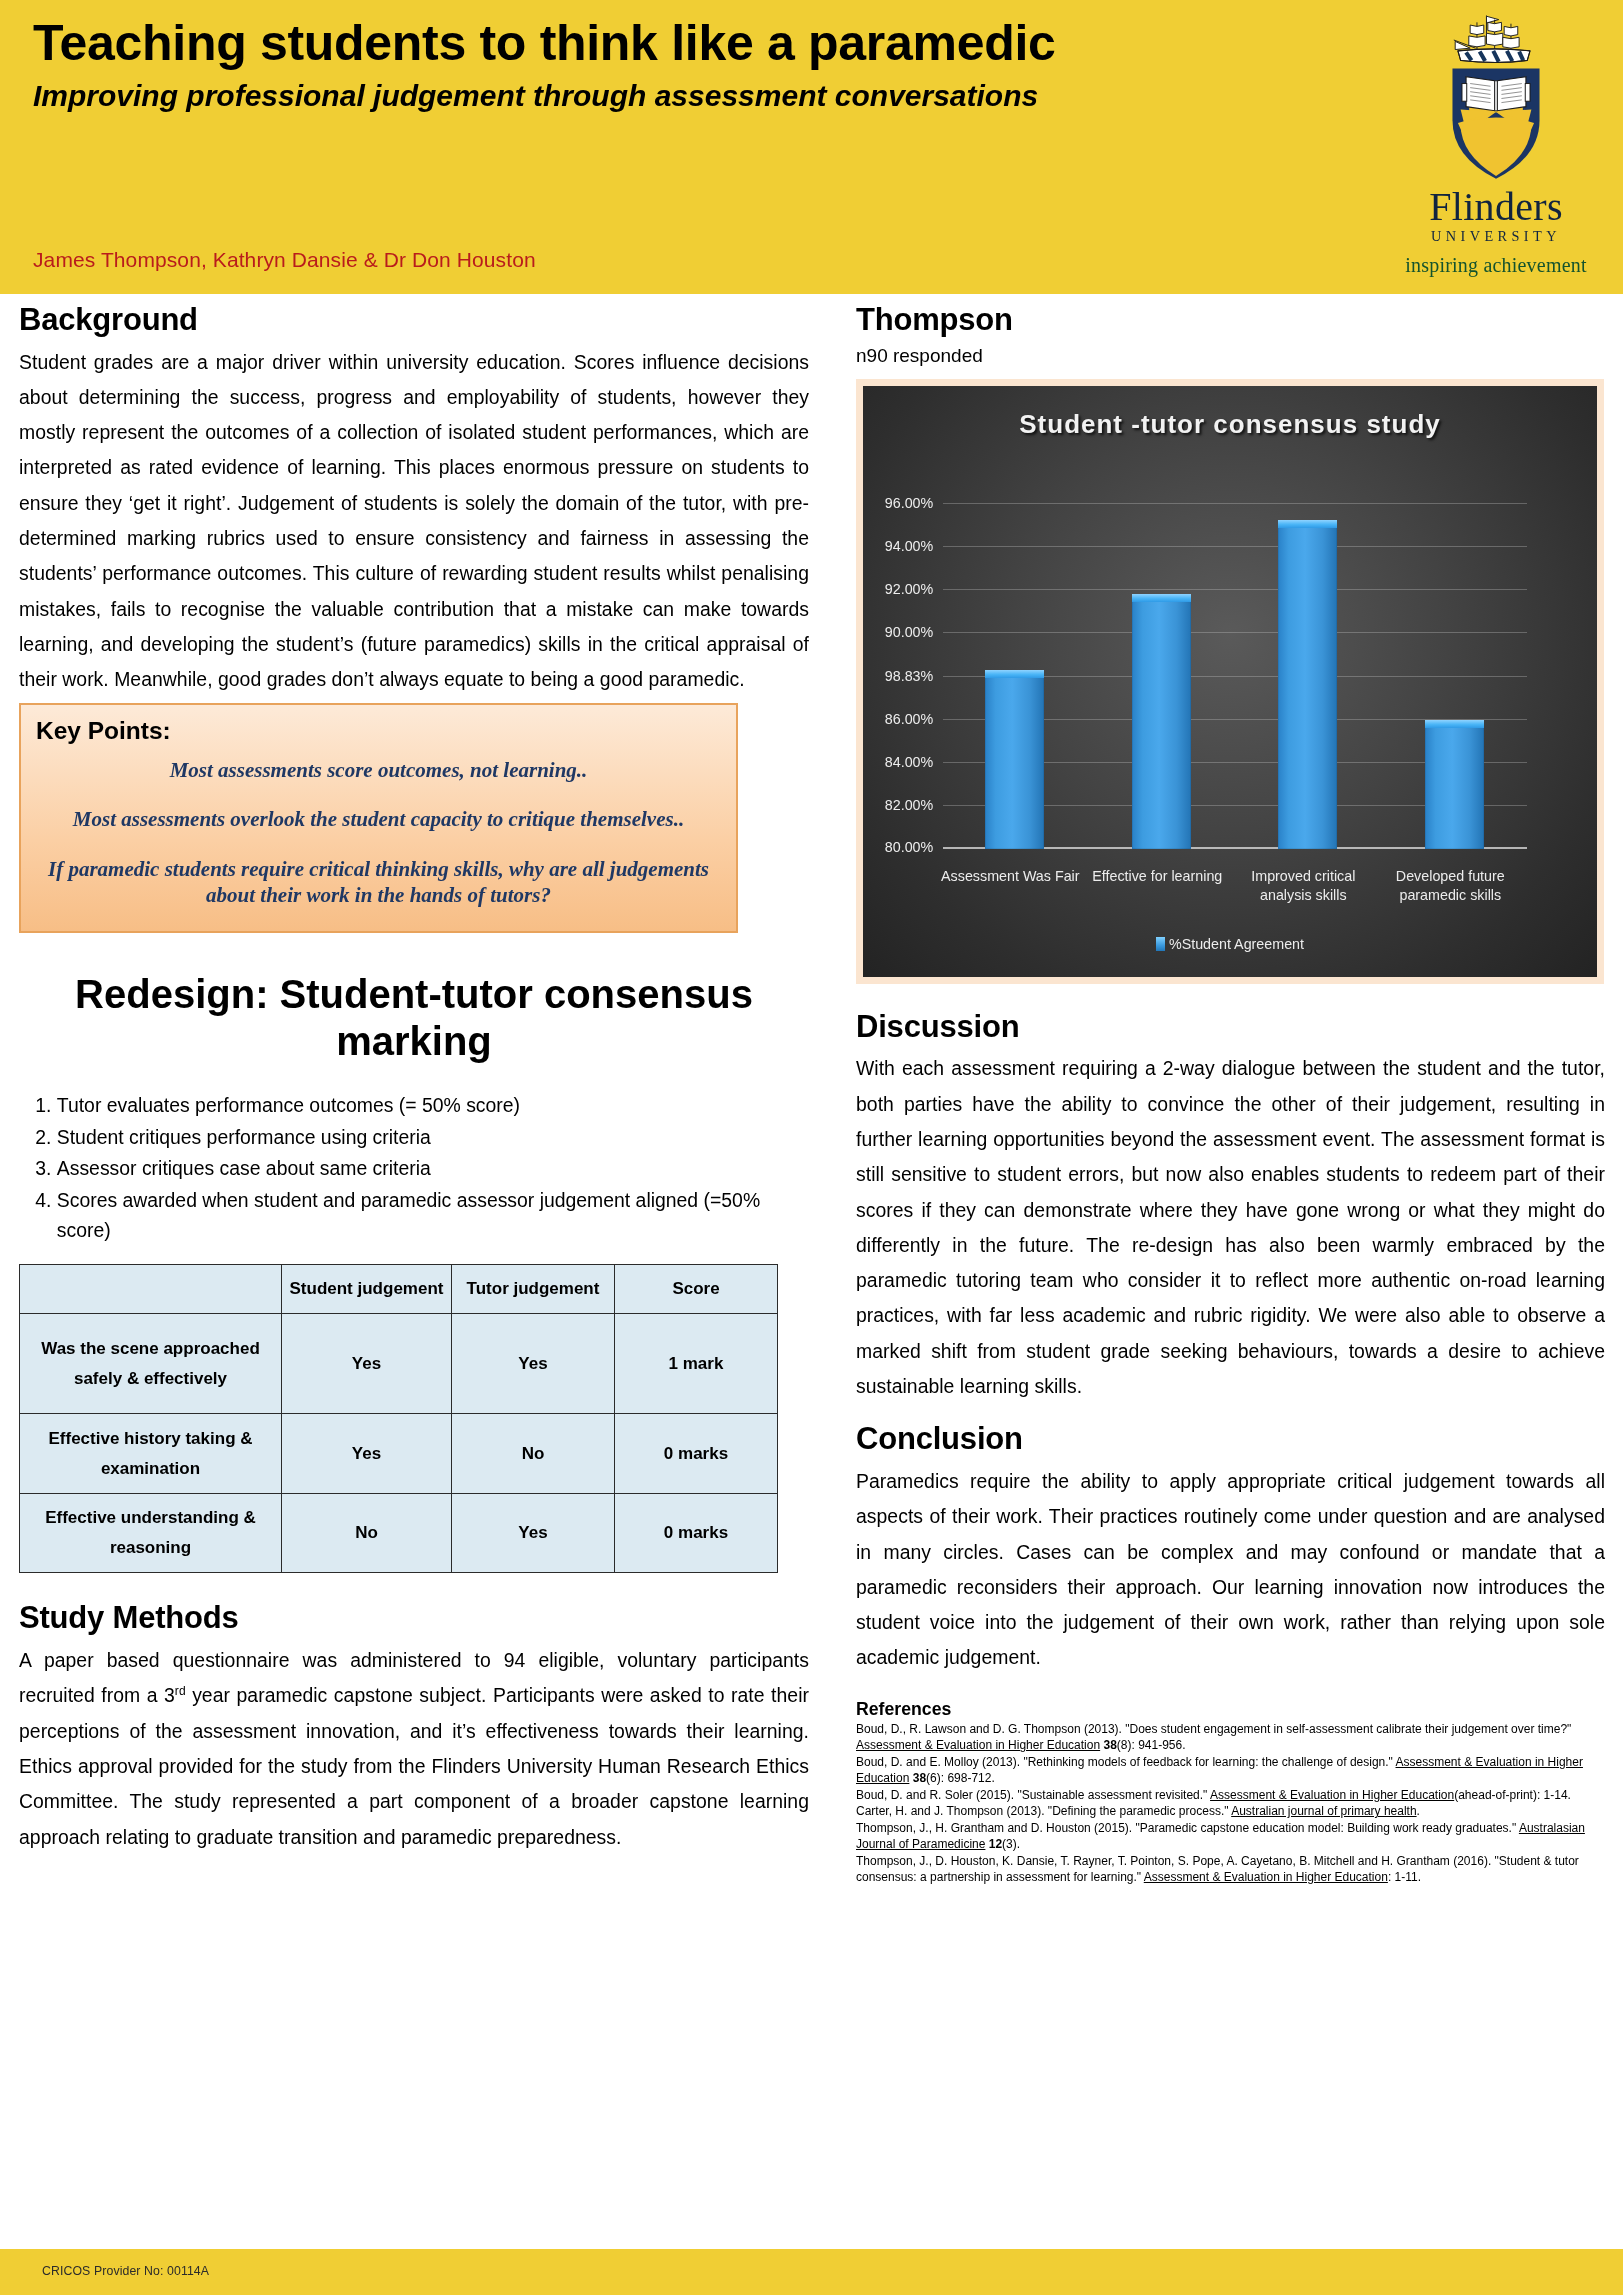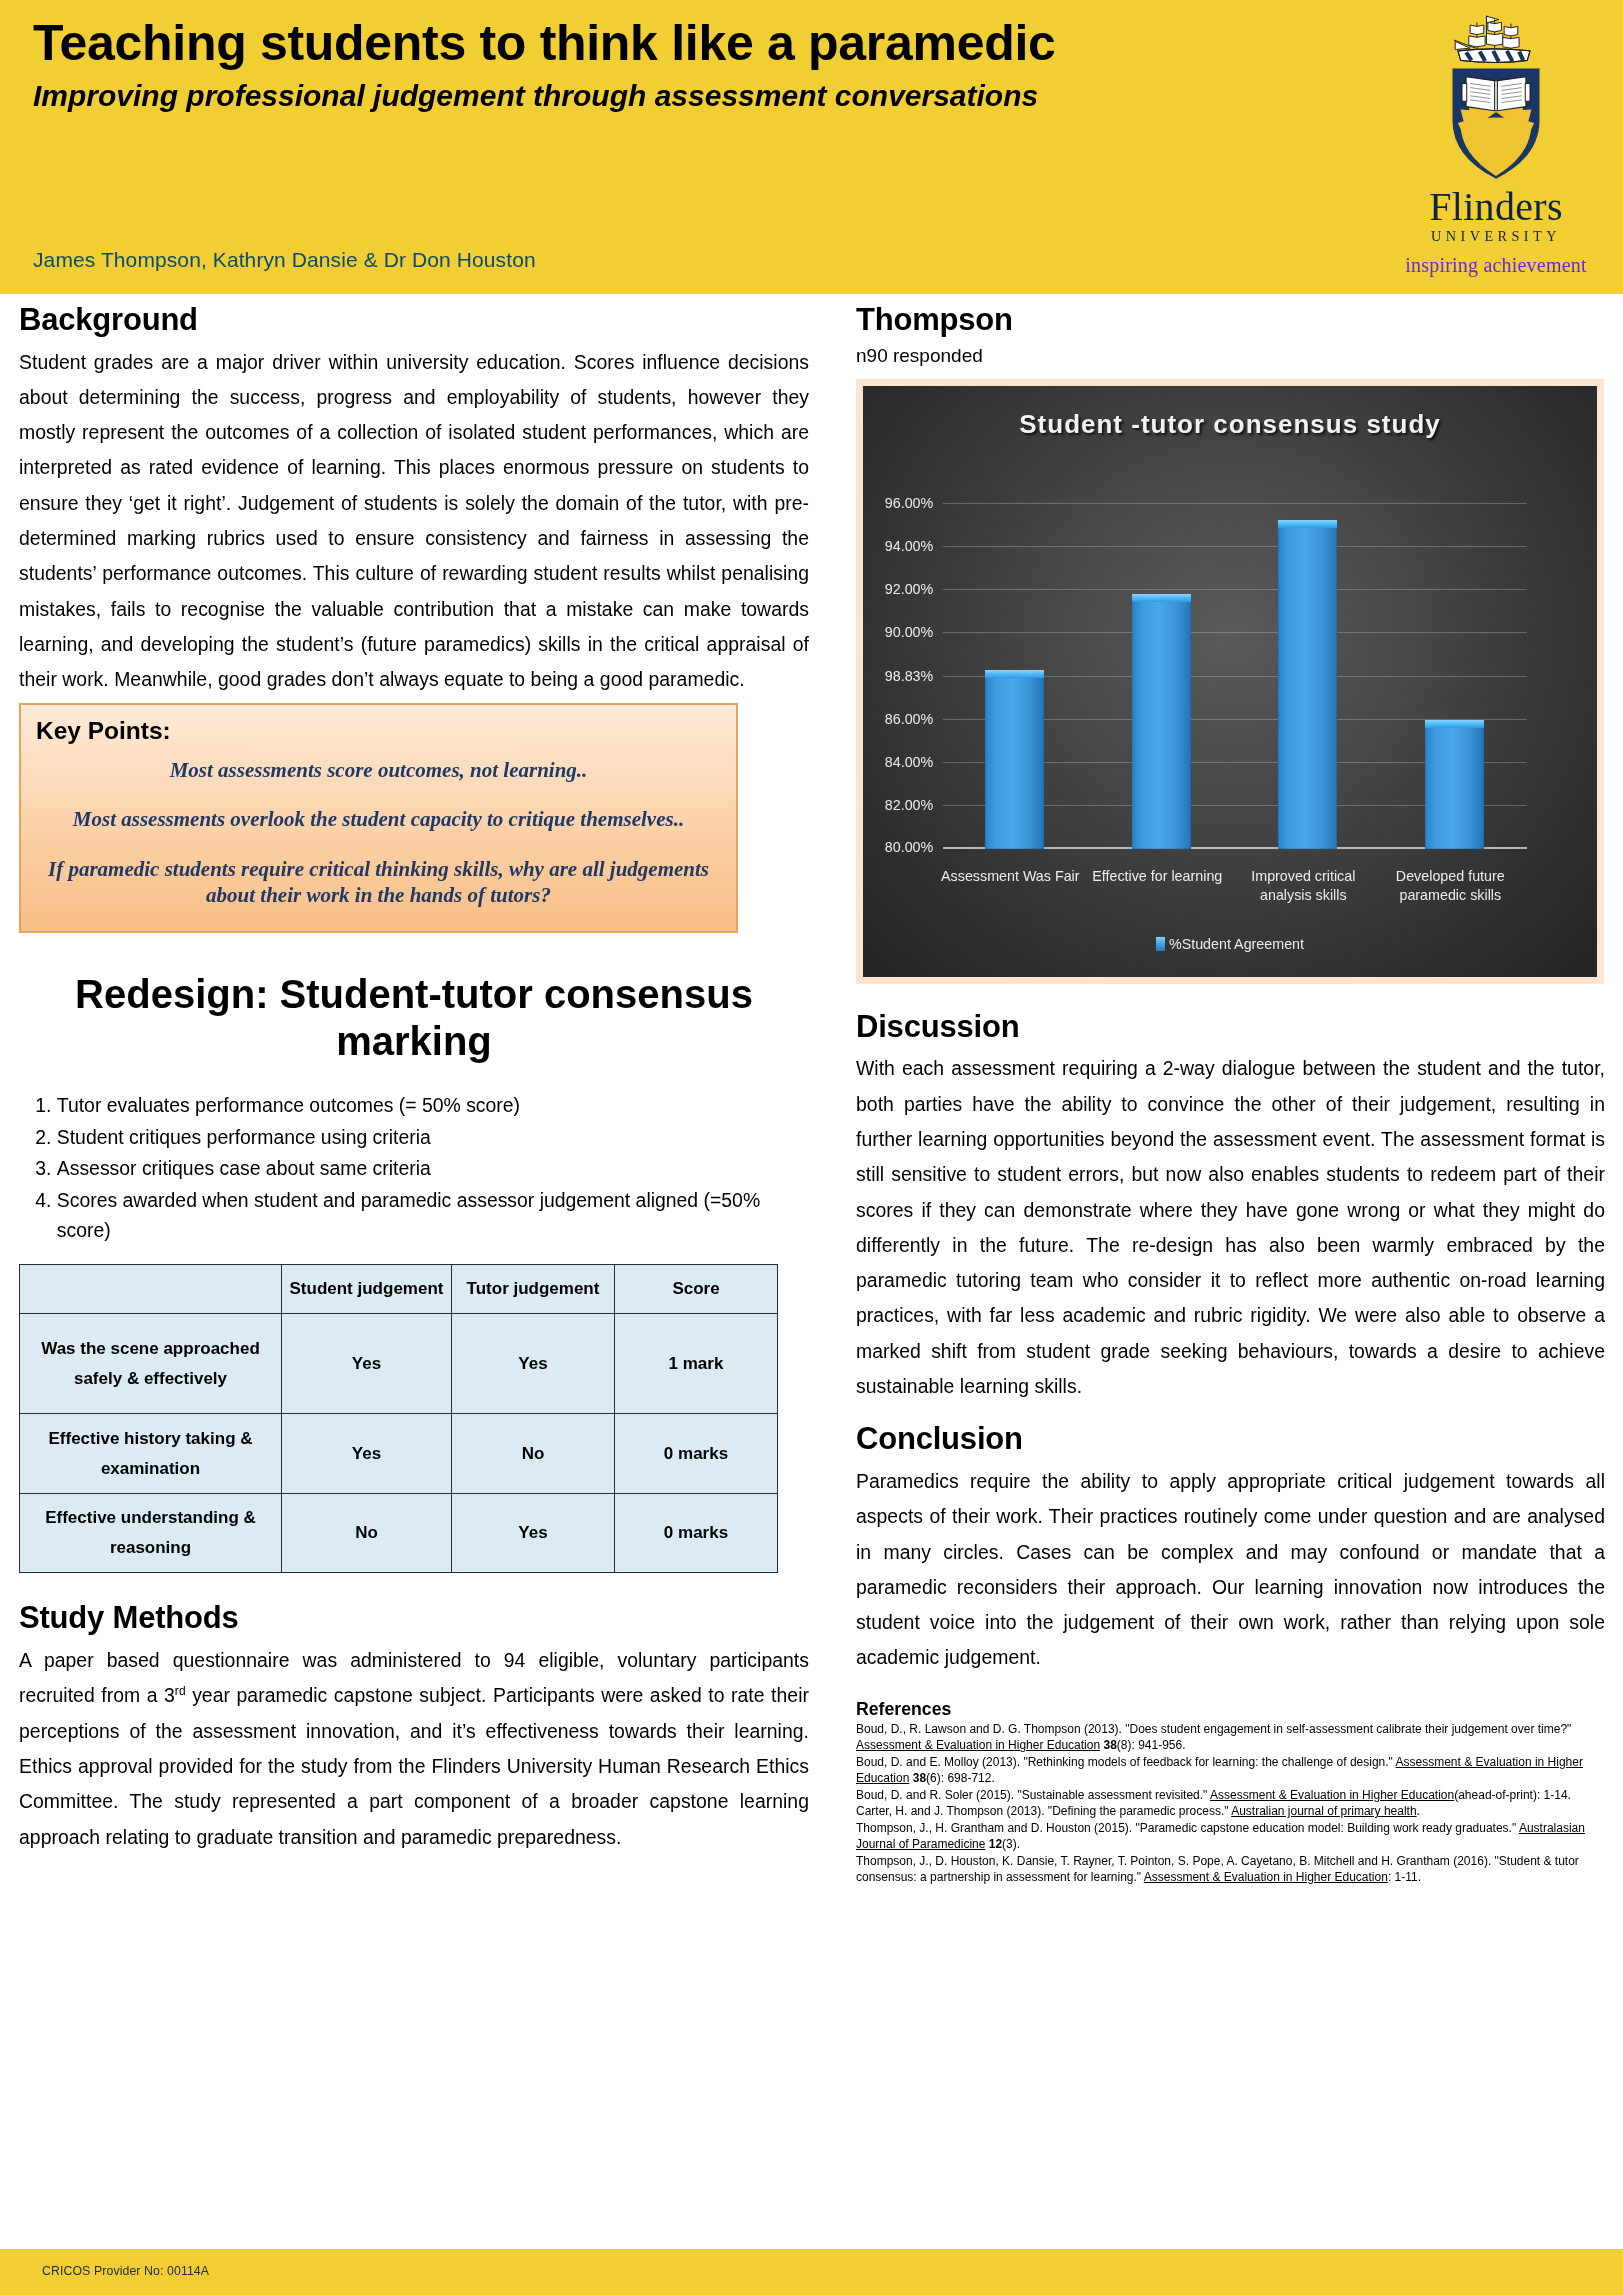--- a/index.html
+++ b/index.html
@@ -45,21 +45,21 @@
     font-style: italic;
     line-height: 1.18;
     margin: 9.5px 0 0 0;
     max-width: 1124px;
     color: #000;
   }
   .poster-authors {
     position: absolute;
     left: 33px; top: 248px;
     font-size: 21px;
-    color: #0c4a6e;
+    color: #b91c1c;
     letter-spacing: 0.1px;
   }
 
   
   .logo-block {
     position: absolute;
     right: 19px; top: 9.5px;
     width: 218px;
     text-align: center;
   }
@@ -80,21 +80,21 @@
   .logo-univ {
     font-family: "Liberation Serif", serif;
     font-size: 14.3px;
     letter-spacing: 4.4px;
     color: #11243f;
     margin-top: 1.4px;
   }
   .logo-tag {
     font-family: "Liberation Serif", serif;
     font-size: 20px;
-    color: #6d28d9;
+    color: #14532d;
     margin-top: 9.5px;
     letter-spacing: 0.2px;
   }
 
   
   .col-left {
     position: absolute;
     left: 19px; top: 304px;
     width: 790px;
   }

